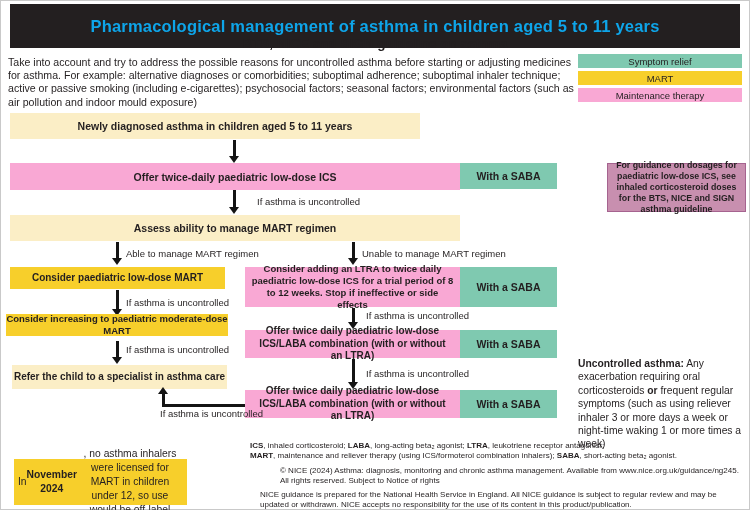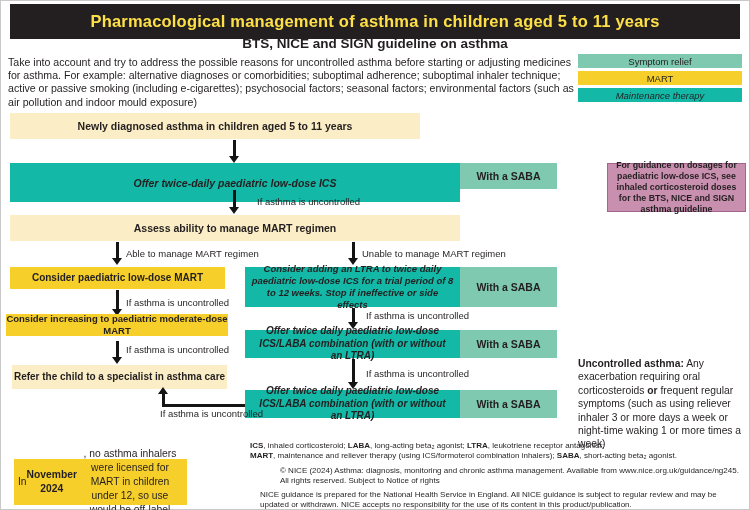--- a/index.html
+++ b/index.html
@@ -2,43 +2,43 @@
 <html><head>
 <meta charset="utf-8">
 <style>
   html,body{margin:0;padding:0;}
   .page{
     position:relative; width:750px; height:510px; background:#ffffff;
     font-family:"Liberation Sans", sans-serif; color:#231F20; overflow:hidden;
     box-shadow: inset 0 0 0 1px #c9c9c9;
   }
   .titlebar{
-    position:absolute; left:10px; top:4px; width:730px; height:35px;
-    background:#231F20; color:#fde047; display:flex; align-items:center; justify-content:center;
+    position:absolute; left:10px; top:4px; width:730px; height:44px;
+    background:#231F20; color:#0ea5e9; display:flex; align-items:center; justify-content:center;
     font-size:16.5px; font-weight:600; letter-spacing:.2px;
   }
   .subtitle{
     position:absolute; left:0; right:0; top:36px; text-align:center;
     font-size:13.5px; font-weight:700;
   }
   .intro{
     position:absolute; left:8px; top:56px; width:566px;
     font-size:10.6px; line-height:13.2px;
   }
   .legend-row{
     position:absolute; left:578px; width:164px; height:14px;
     display:flex; align-items:center; justify-content:center; font-size:9.5px;
   }
   .box{
     position:absolute; display:flex; align-items:center; justify-content:center;
     text-align:center; font-weight:600; color:#231F20;
   }
   .cream{background:#FBEEC6;}
   .yellow{background:#F7CF2B;}
-  .pink{background:#14b8a6;font-style:italic;}
+  .pink{background:#f9a8d4;}
   .teal{background:#7FC9B0;}
   .fs105{font-size:10.5px;}
   .fs10{font-size:10px; line-height:12.5px;}
   .fs95{font-size:9.5px; line-height:12px;}
   .lbl{position:absolute; font-size:9.5px; white-space:nowrap; color:#231F20;}
   .vline{position:absolute; width:2.5px; background:#141414;}
   .hline{position:absolute; height:2.5px; background:#141414;}
   .head-down{position:absolute; width:0; height:0;
     border-left:5px solid transparent; border-right:5px solid transparent;
     border-top:7.5px solid #141414;}
@@ -77,21 +77,21 @@
 
   <div class="legend-row teal" style="top:54px">Symptom relief</div>
   <div class="legend-row yellow" style="top:71px">MART</div>
   <div class="legend-row pink" style="top:88px">Maintenance therapy</div>
 
   <div class="box cream fs105" style="left:10px;top:113px;width:410px;height:26px">Newly diagnosed asthma in children aged 5 to 11 years</div>
 
   <div class="vline" style="left:233px;top:140px;height:17px"></div>
   <div class="head-down" style="left:229px;top:156px"></div>
 
-  <div class="box pink fs105" style="left:10px;top:163px;width:450px;height:39px">Offer twice-daily paediatric low-dose ICS</div>
+  <div class="box pink fs105" style="left:10px;top:163px;width:450px;height:27px">Offer twice-daily paediatric low-dose ICS</div>
   <div class="box teal fs105" style="left:460px;top:163px;width:97px;height:26px">With a SABA</div>
 
   <div class="vline" style="left:233px;top:190px;height:18px"></div>
   <div class="head-down" style="left:229px;top:207px"></div>
   <div class="lbl" style="left:257px;top:196px">If asthma is uncontrolled</div>
 
   <div class="box cream fs105" style="left:10px;top:215px;width:450px;height:26px">Assess ability to manage MART regimen</div>
 
   <div class="vline" style="left:116px;top:242px;height:17px"></div>
   <div class="head-down" style="left:112px;top:258px"></div>

